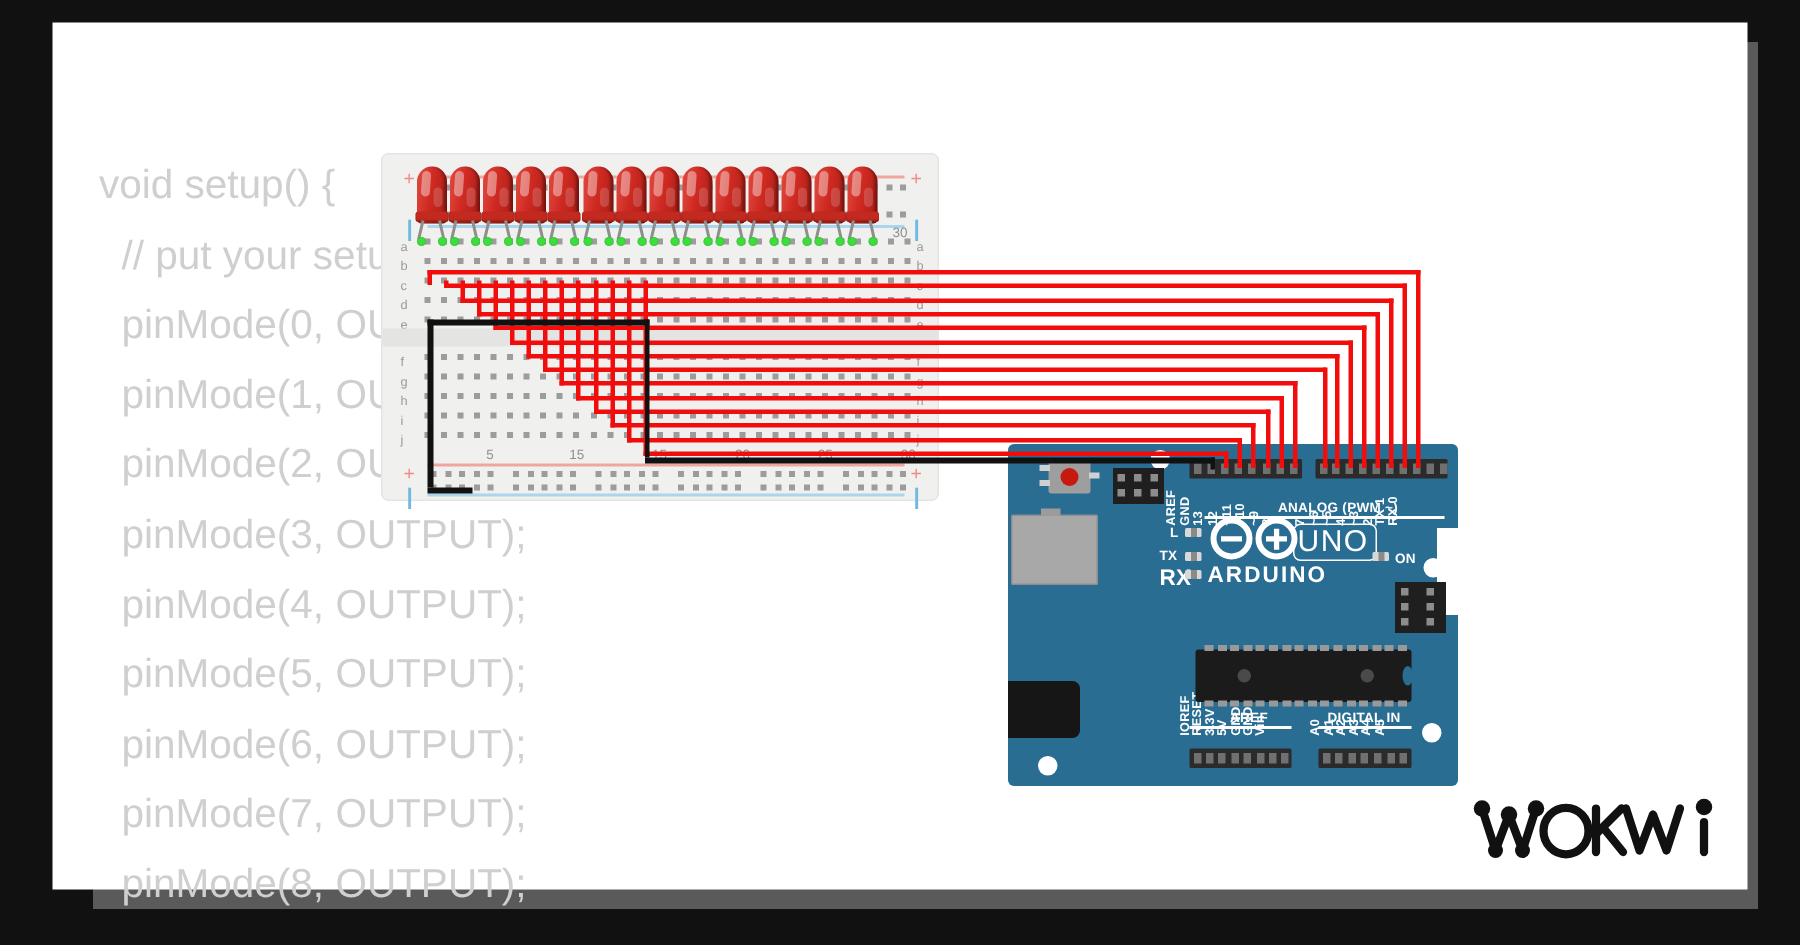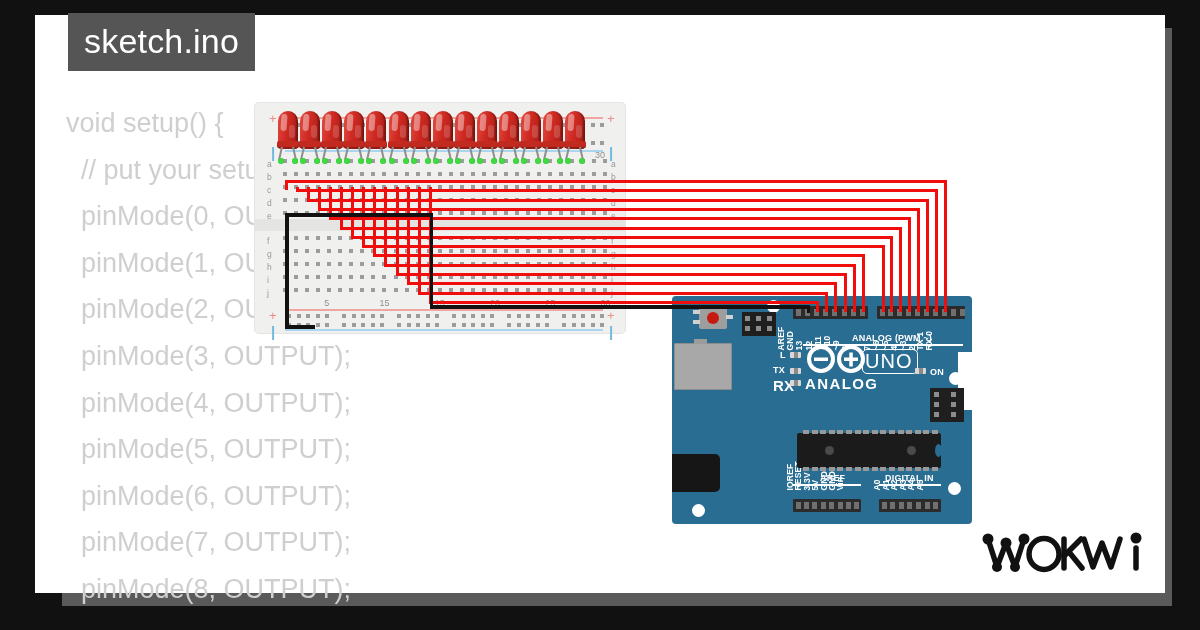--- a/index.html
+++ b/index.html
@@ -207,23 +207,20 @@
 </head>
 <body>
 
 <div id="root">
 
   <div class="panel-shadow"></div>
   <div class="panel"></div>
 
   <div class="code" id="code-block"><span class="ln">void setup() {</span><span class="ln">  // put your setup code here, to run once:</span><span class="ln">  pinMode(0, OUTPUT);</span><span class="ln">  pinMode(1, OUTPUT);</span><span class="ln">  pinMode(2, OUTPUT);</span><span class="ln">  pinMode(3, OUTPUT);</span><span class="ln">  pinMode(4, OUTPUT);</span><span class="ln">  pinMode(5, OUTPUT);</span><span class="ln">  pinMode(6, OUTPUT);</span><span class="ln">  pinMode(7, OUTPUT);</span><span class="ln">  pinMode(8, OUTPUT);</span></div>
 
-  <div class="file-tab">
-    <span>sketch.ino</span>
-  </div>
 
   <div class="breadboard" id="breadboard">
       <div class="bb-rail-line bb-rail-red" style="left:30px;top:14px;width:318px;"></div>
       <div class="bb-rail-line bb-rail-blue" style="left:30px;top:47px;width:318px;"></div>
       <div class="bb-plus" style="left:14px;top:9px;">+</div>
       <div class="bb-plus" style="left:352px;top:9px;">+</div>
       <div class="bb-minus" style="left:16px;top:42px;">|</div>
       <div class="bb-minus" style="left:354px;top:42px;">|</div>
       <div class="bb-hole" style="left:32px;top:20px;"></div>
       <div class="bb-hole" style="left:32px;top:38px;"></div>
@@ -998,21 +995,21 @@
 
     <svg class="inf-logo" viewBox="0 0 68 30">
       <circle cx="18" cy="15" r="12" fill="none" stroke="#fff" stroke-width="4"></circle>
       <circle cx="48" cy="15" r="12" fill="none" stroke="#fff" stroke-width="4"></circle>
       <rect x="11" y="13.5" width="14" height="3.5" fill="#fff"></rect>
       <rect x="41" y="13.5" width="14" height="3.5" fill="#fff"></rect>
       <rect x="46.3" y="8.5" width="3.5" height="14" fill="#fff"></rect>
     </svg>
     <div class="uno-box"></div>
     <div class="uno-text">UNO</div>
-    <div class="arduino-text">ANALOG</div>
+    <div class="arduino-text">ARDUINO</div>
 
     <div class="ard-chip" id="chip">
       <div class="dot" style="left:28px;top:13px;"></div>
       <div class="dot" style="left:110px;top:13px;"></div>
       <div class="notch"></div>
     <div class="pin" style="left: 6px; top: -3px;"></div>
         <div class="pin" style="left: 6px; top: 34px;"></div>
         <div class="pin" style="left: 14.6px; top: -3px;"></div>
         <div class="pin" style="left: 14.6px; top: 34px;"></div>
         <div class="pin" style="left: 23.2px; top: -3px;"></div>

